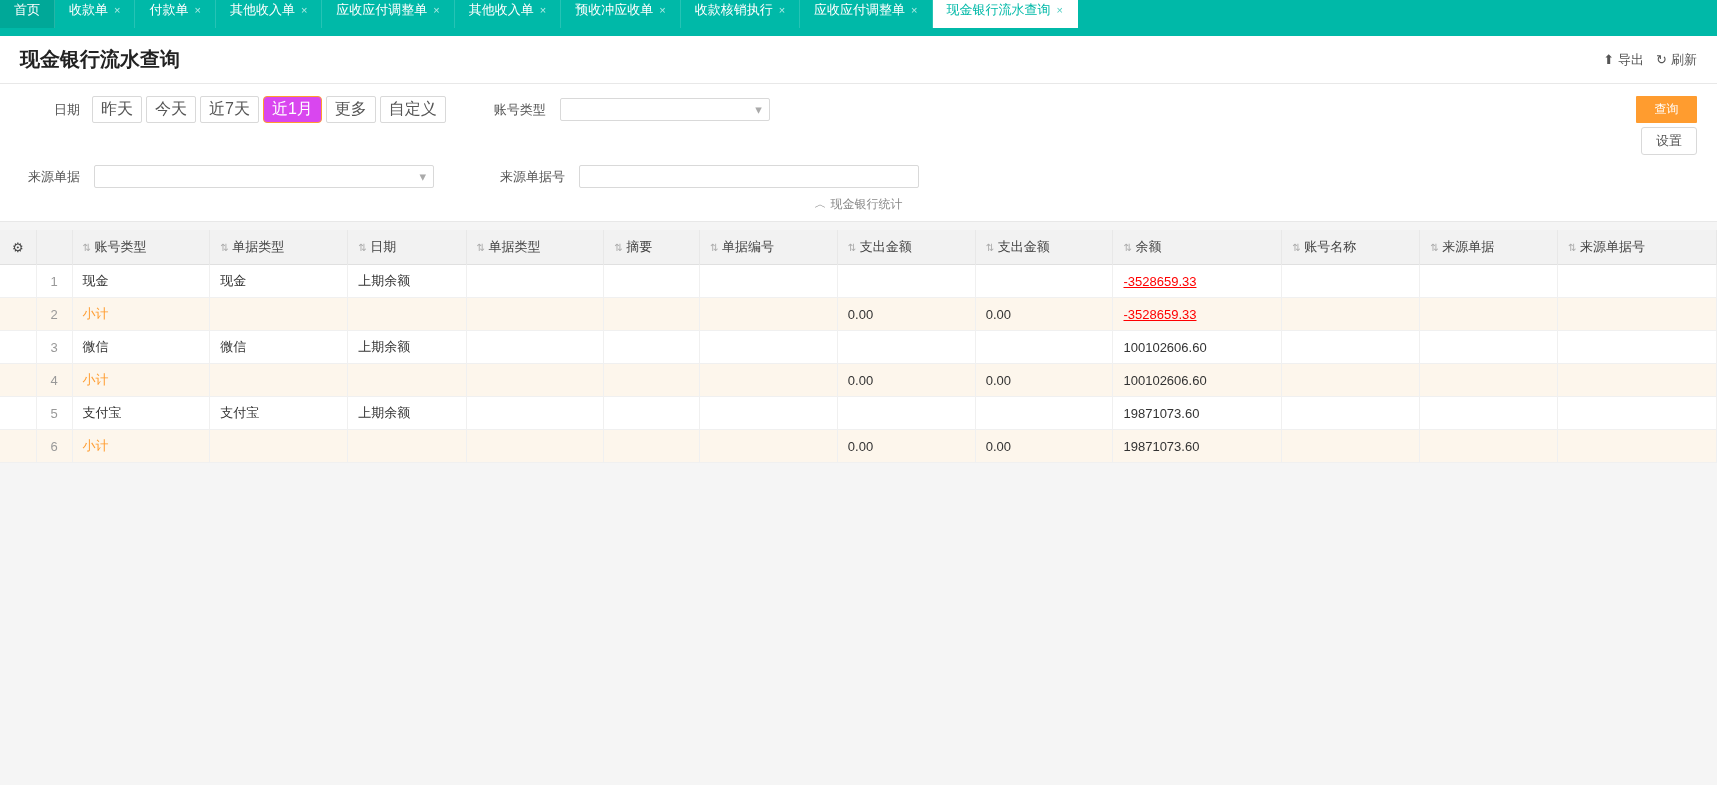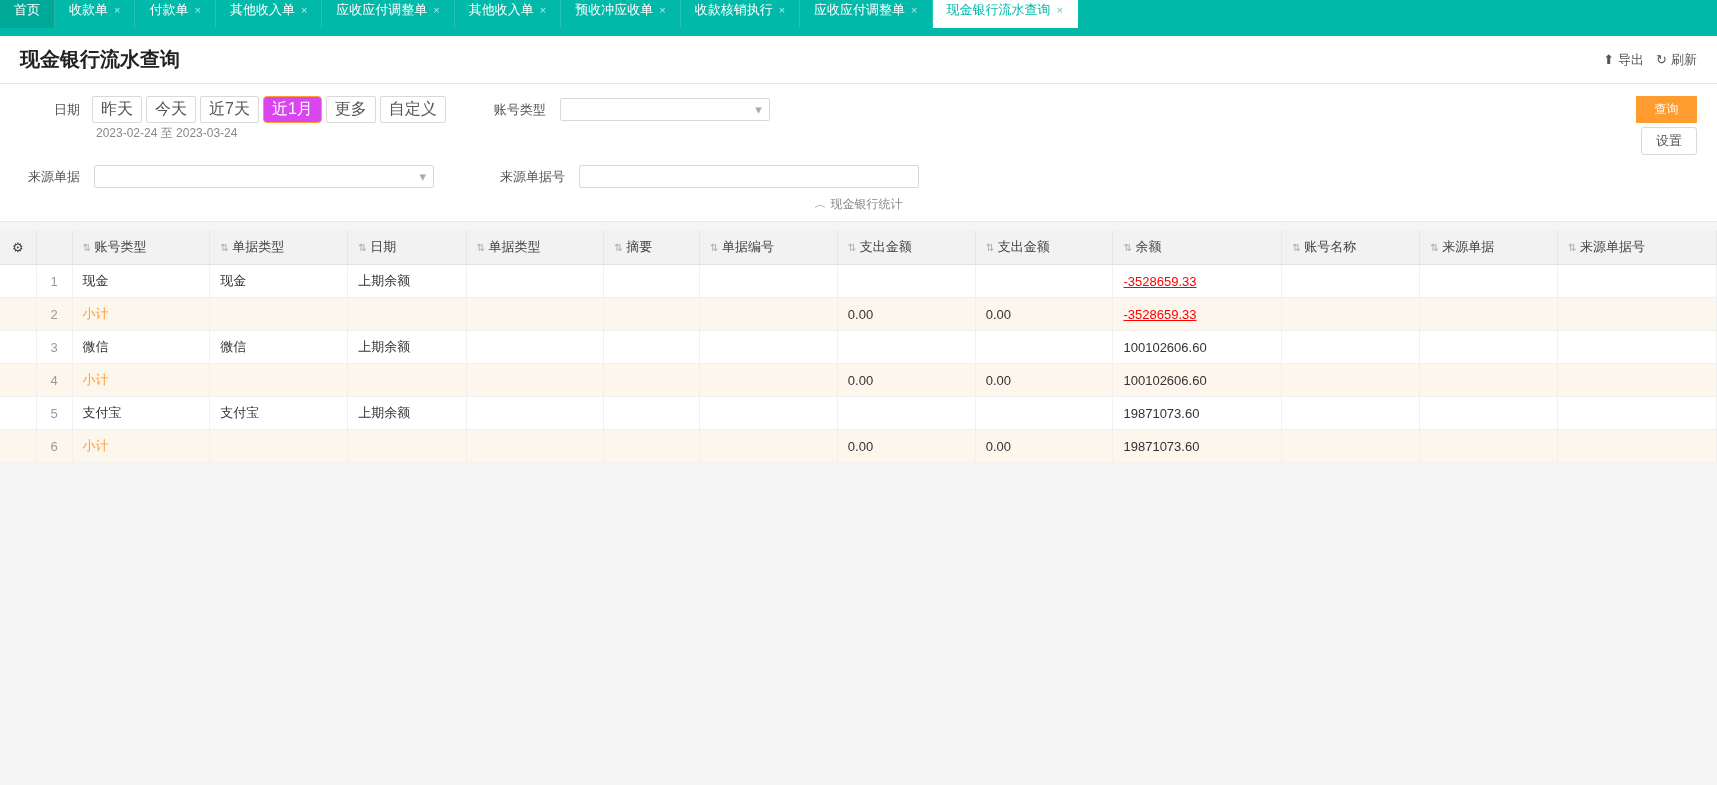--- a/index.html
+++ b/index.html
@@ -289,24 +289,20 @@
       <div style="display:flex; align-items:center; gap:4px;">
         <span class="filter-label">日期</span>
         <div class="date-options">
           <button class="date-btn">昨天</button>
           <button class="date-btn">今天</button>
           <button class="date-btn">近7天</button>
           <button class="date-btn active">近1月</button>
           <button class="date-btn">更多</button>
           <button class="date-btn">自定义</button>
         </div>
-      </div>
-      <div style="display:flex; align-items:center;">
-        <span style="min-width:60px; margin-right:8px;"></span>
-        <span class="date-range-text">2023-02-24 至 2023-03-24</span>
       </div>
     </div>
 
     <div style="display:flex; align-items:center; gap:6px; margin-left:40px; margin-top:2px;">
       <span class="filter-label">账号类型</span>
       <div class="filter-input-wrap">
         <input class="filter-input" type="text" placeholder="" style="">
         <span class="chevron">▾</span>
       </div>
     </div>

